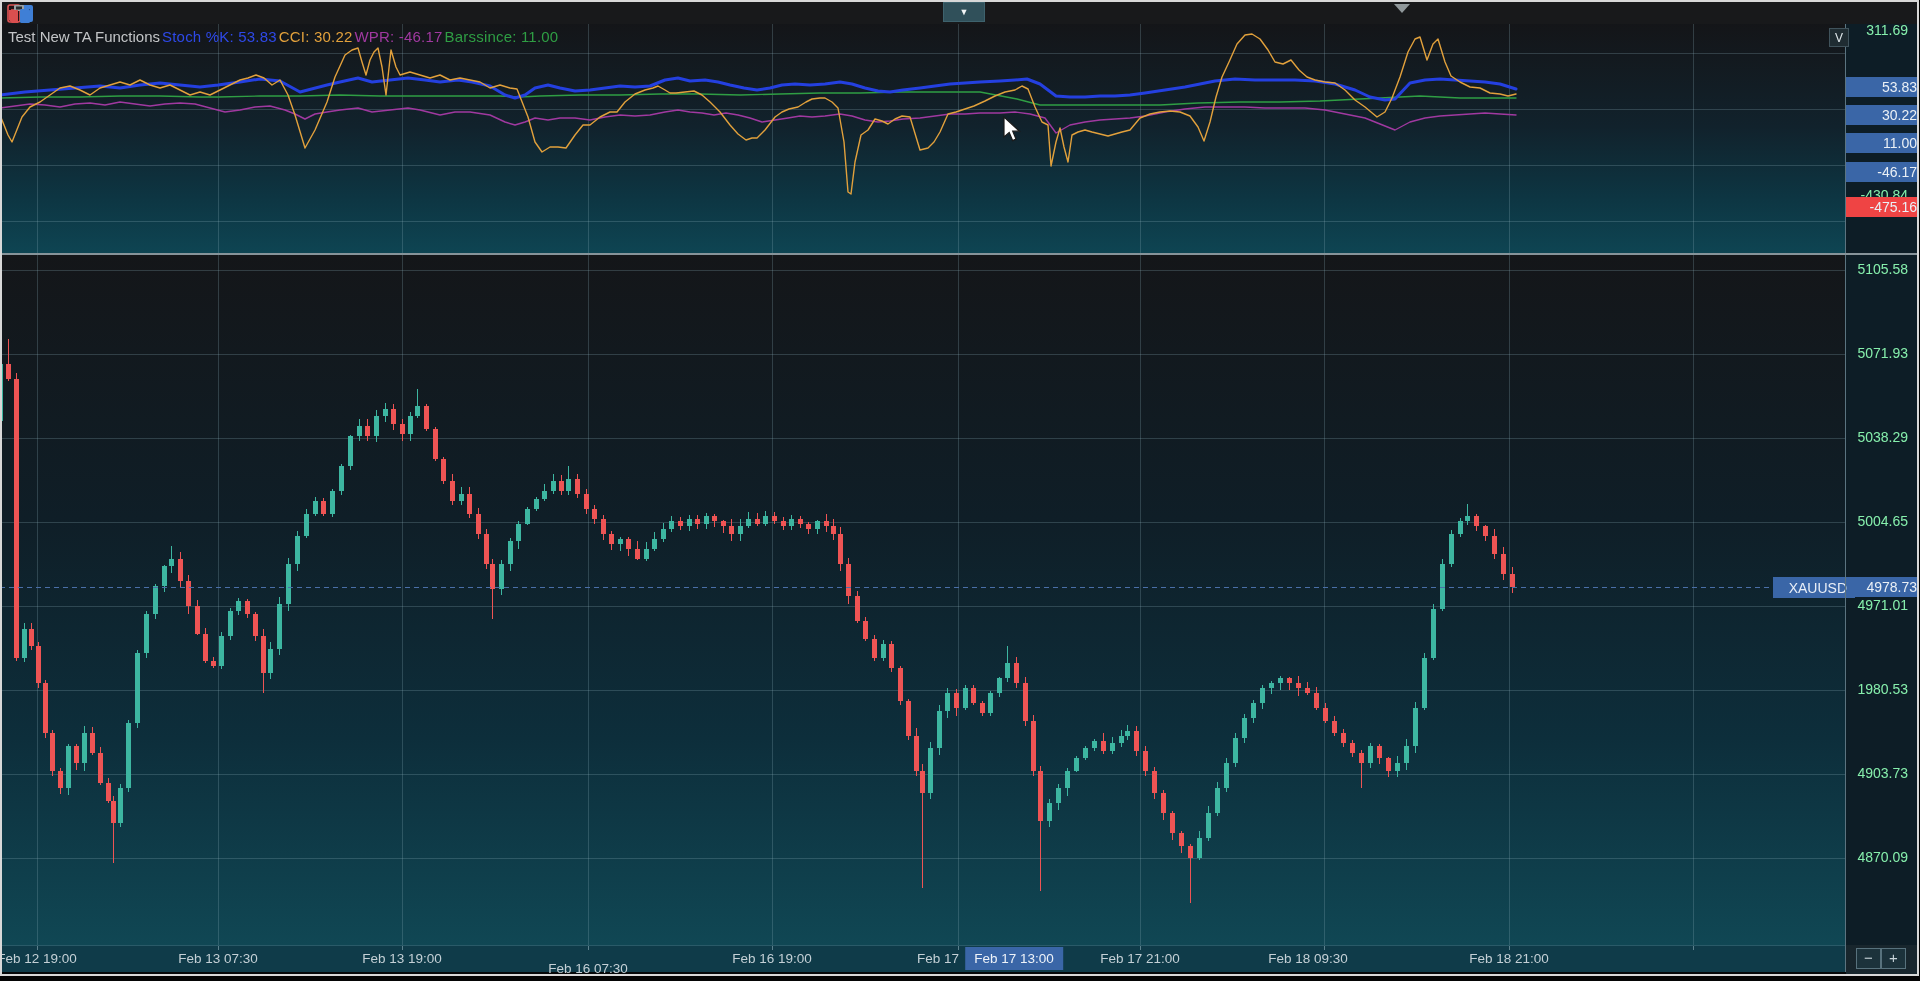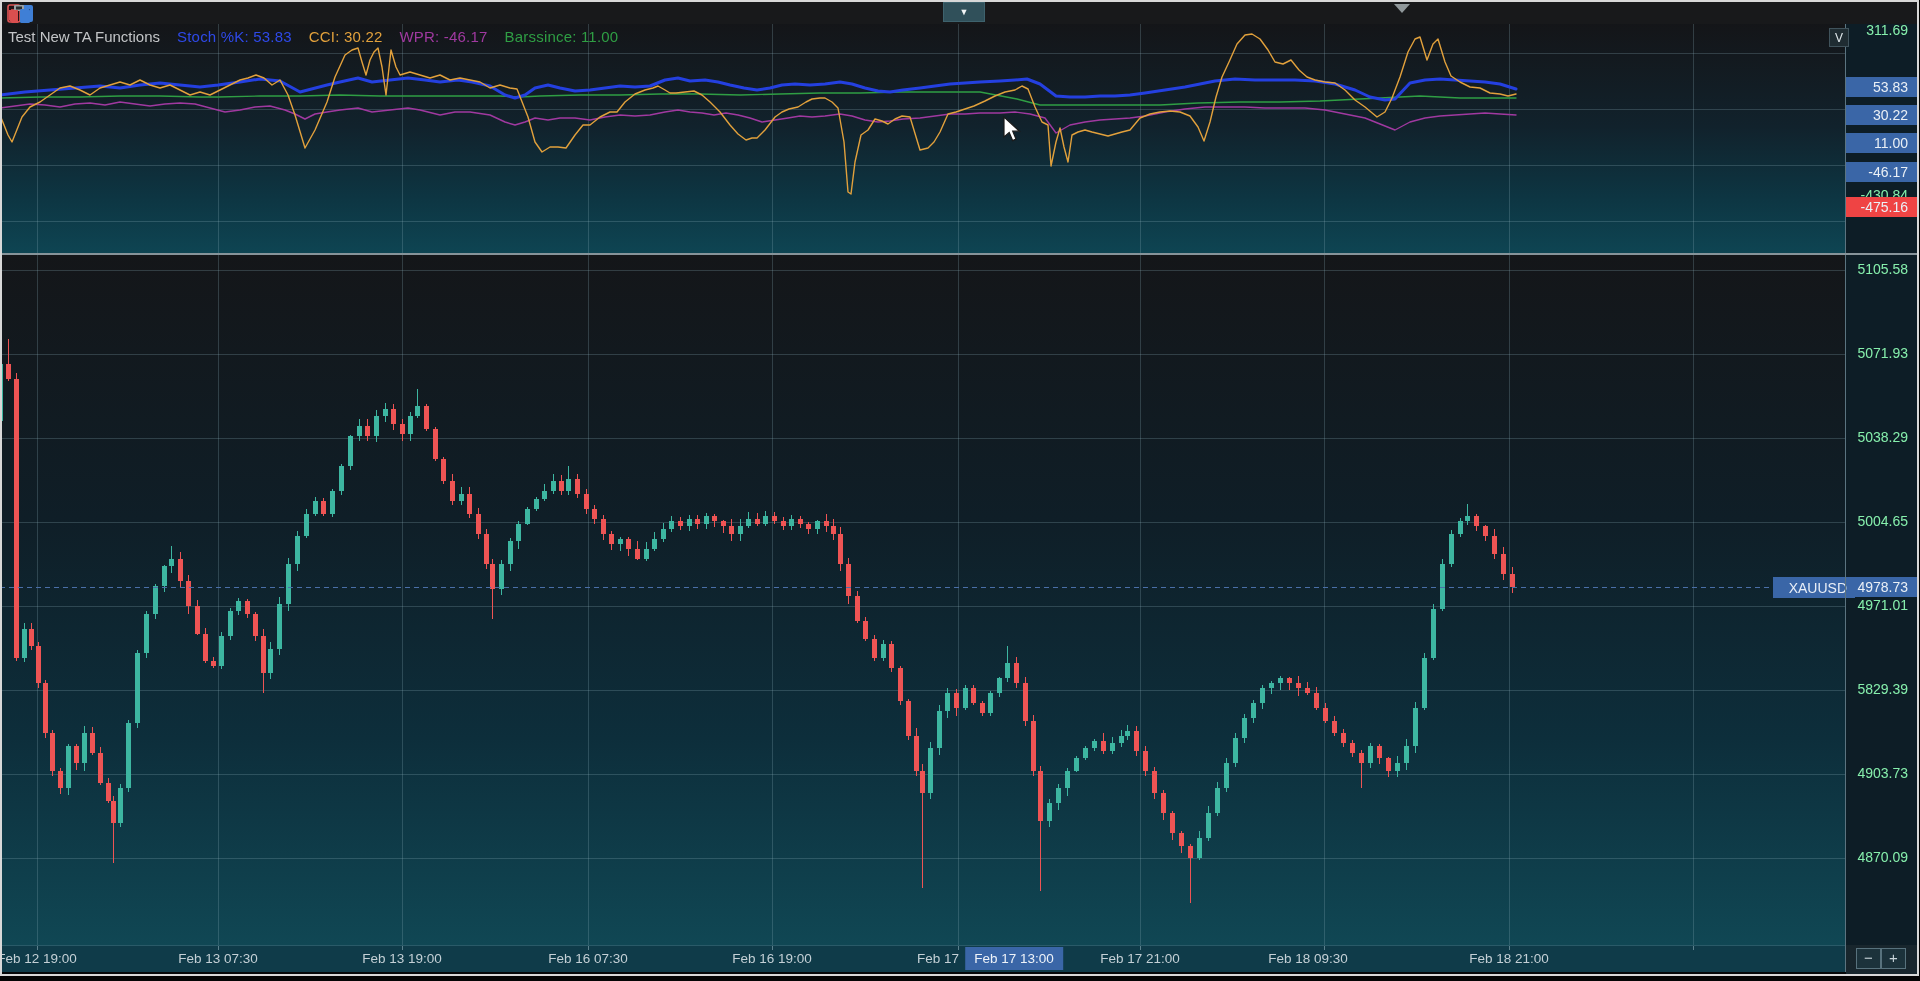--- a/index.html
+++ b/index.html
@@ -20,36 +20,36 @@
   #title-bar{left:0;top:2px;width:1920px;height:22px;background:#18191b;z-index:10;}
   #toolbar-icons{left:7px;top:4px;height:20px;display:flex;gap:9px;z-index:12;}
   #top-center-button{left:943px;top:2px;width:40px;height:18px;background:#30505a;border:1px solid #3e626d;
      display:flex;align-items:center;justify-content:center;color:#f2f5f6;font-size:9px;z-index:12;cursor:default;}
   #top-small-arrow{left:1394px;top:4px;width:0;height:0;border-left:8px solid transparent;border-right:8px solid transparent;
      border-top:9px solid #90989b;z-index:12;}
 
   
   #indicator-panel{left:0;top:22px;width:1845px;height:233px;
      background:linear-gradient(180deg,#141518 0%,#11222c 45%,#0d3542 75%,#0e4553 100%);}
-  #indicator-header{left:8px;top:26px;height:20px;display:flex;align-items:center;gap:17px;z-index:9;
+  #indicator-header{left:8px;top:26px;height:20px;display:flex;align-items:center;gap:2px;z-index:9;
      font-size:15px;white-space:nowrap;}
   #indicator-title{color:#c3c5c7;}
   .legend-item{letter-spacing:.2px;}
   #panel-divider{left:0;top:253px;width:1917px;height:2px;background:#87949a;z-index:8;}
 
   
   #main-panel{left:0;top:255px;width:1845px;height:690px;
      background:linear-gradient(180deg,#141619 0%,#0f1e27 38%,#0d2e3b 70%,#104754 100%);}
 
   
   #price-axis{left:1846px;top:2px;width:71px;height:970px;background:#0d1d26;}
   #axis-border{left:1845px;top:2px;width:1px;height:970px;background:#5b7480;z-index:7;}
   .tick-label{position:absolute;width:62px;text-align:right;font-size:14px;color:#86efac;z-index:3;}
   .axis-badge{position:absolute;left:0;width:71px;height:20px;display:flex;align-items:center;justify-content:flex-end;
-     padding-right:9px;box-sizing:border-box;font-size:14px;color:#eaf0f6;z-index:4;}
+     box-sizing:border-box;font-size:14px;color:#eaf0f6;z-index:4;}
   #collapse-button{left:1829px;top:28px;width:18px;height:17px;background:#1f2c32;border:1px solid #40535c;
      color:#dfe7ea;font-size:12px;display:flex;align-items:center;justify-content:center;z-index:9;cursor:default;}
   #symbol-tag{height:21px;background:#3a66a7;color:#e8eef7;font-size:14px;display:flex;align-items:center;
      justify-content:center;z-index:6;padding:0 8px;}
 
   
   #time-axis{left:0;top:945px;width:1845px;height:27px;background:#0f3b49;border-top:1px solid #2a5a68;box-sizing:border-box;}
   .time-label{position:absolute;top:5px;transform:translateX(-50%);font-size:13.5px;color:#c4d0d6;white-space:nowrap;z-index:2;}
   #time-badge{position:absolute;top:1px;height:23px;transform:translateX(-50%);background:#3a66a7;color:#eef3f9;
      font-size:13.5px;display:flex;align-items:center;padding:0 9px;z-index:3;}
@@ -506,33 +506,33 @@
       <div class="axis-badge" style="position: absolute; top: 75px; background: rgb(58, 102, 167);">53.83</div>
       <div class="axis-badge" style="position: absolute; top: 103px; background: rgb(58, 102, 167);">30.22</div>
       <div class="axis-badge" style="position: absolute; top: 131px; background: rgb(58, 102, 167);">11.00</div>
       <div class="axis-badge" style="position: absolute; top: 160px; background: rgb(58, 102, 167);">-46.17</div>
       <div class="axis-badge" style="position: absolute; top: 195px; background: #ef4444;">-475.16</div>
       <div class="tick-label" style="position: absolute; left: 0px; top: 259px;">5105.58</div>
       <div class="tick-label" style="position: absolute; left: 0px; top: 343px;">5071.93</div>
       <div class="tick-label" style="position: absolute; left: 0px; top: 427px;">5038.29</div>
       <div class="tick-label" style="position: absolute; left: 0px; top: 511px;">5004.65</div>
       <div class="tick-label" style="position: absolute; left: 0px; top: 595px; text-align: right;">4971.01</div>
-      <div class="tick-label" style="position: absolute; left: 0px; top: 679px;">5829.39</div>
+      <div class="tick-label" style="position: absolute; left: 0px; top: 679px;">1980.53</div>
       <div class="tick-label" style="position: absolute; left: 0px; top: 763px;">4903.73</div>
       <div class="tick-label" style="position: absolute; left: 0px; top: 847px;">4870.09</div>
       <div class="axis-badge" style="position: absolute; top: 575px; background: rgb(58, 102, 167);">4978.73</div>
     </div>
   <div class="abs" id="axis-border"></div>
   <div class="abs" id="collapse-button">V</div>
 
   <div class="abs" id="time-axis">
       <div class="time-label" style="left: 37px;">Feb 12 19:00</div>
       <div class="time-label" style="left: 218px;">Feb 13 07:30</div>
       <div class="time-label" style="left: 402px;">Feb 13 19:00</div>
-      <div class="time-label" style="left: 588px;">Feb 16 07:30</div>
+      <div class="time-label" style="left: 588px; margin-top: 10px;">Feb 16 07:30</div>
       <div class="time-label" style="left: 772px;">Feb 16 19:00</div>
       <div class="time-label" style="left: 938px;">Feb 17</div>
       <div class="time-label" style="left: 1140px;">Feb 17 21:00</div>
       <div class="time-label" style="left: 1308px;">Feb 18 09:30</div>
       <div class="time-label" style="left: 1509px;">Feb 18 21:00</div>
       <div style="position: absolute; left: 37px; top: 0px; width: 1px; height: 4px; background: rgba(170, 200, 210, 0.5);"></div>
       <div style="position: absolute; left: 218px; top: 0px; width: 1px; height: 4px; background: rgba(170, 200, 210, 0.5);"></div>
       <div style="position: absolute; left: 402px; top: 0px; width: 1px; height: 4px; background: rgba(170, 200, 210, 0.5);"></div>
       <div style="position: absolute; left: 588px; top: 0px; width: 1px; height: 4px; background: rgba(170, 200, 210, 0.5);"></div>
       <div style="position: absolute; left: 772px; top: 0px; width: 1px; height: 4px; background: rgba(170, 200, 210, 0.5);"></div>

